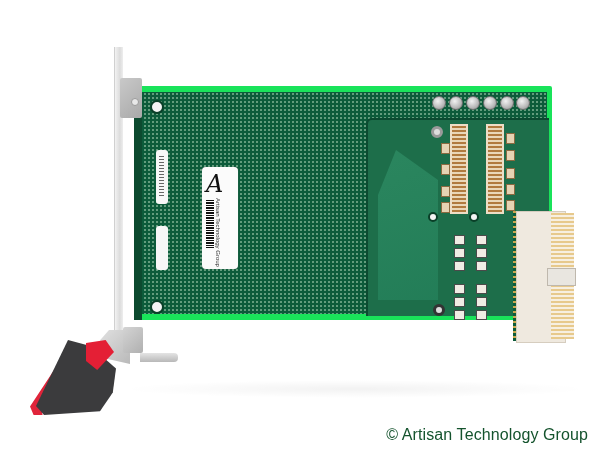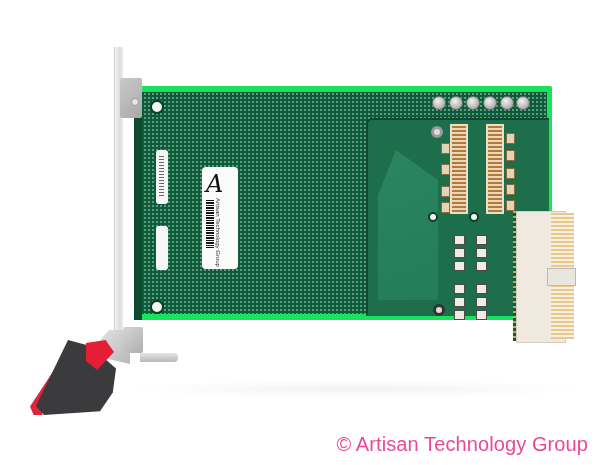--- a/index.html
+++ b/index.html
@@ -47,21 +47,21 @@
   .label-b { left:156px; top:226px; width:12px; height:44px; background:#f7f7f7; border-radius:3px; }
 
   
   .handle { left:36px; top:340px; width:80px; height:75px; background:#3b3b3d; clip-path:polygon(40% 0,68% 8%,100% 38%,96% 70%,80% 95%,10% 100%,0 88%); }
   .handle-red { left:30px; top:345px; width:90px; height:70px; background:#e0243a; clip-path:polygon(45% 0,62% 4%,62% 22%,45% 18%,12% 88%,14% 100%,4% 100%,0 88%); }
   .handle-red2 { left:86px; top:340px; width:28px; height:30px; background:#e41f35; clip-path:polygon(0 10%,70% 0,100% 40%,40% 100%,0 70%); }
   .latch { left:100px; top:330px; width:30px; height:34px; background:linear-gradient(135deg,#e0e0e0,#b9b9b9); clip-path:polygon(30% 0,100% 0,100% 100%,0 80%,0 30%); }
 
   .shadow { left:120px; top:380px; width:470px; height:18px; background:radial-gradient(ellipse at center, rgba(0,0,0,0.05), transparent 70%); }
 
-  .credit { right:12px; bottom:9px; font-size:20px; color:#ec4899; letter-spacing:0.1px; }
+  .credit { right:12px; bottom:21px; font-size:16px; color:#14532d; letter-spacing:0.1px; }
 </style>
 </head>
 <body>
 
 <div class="abs shadow"></div>
 
 <div class="abs board"></div>
 <div class="abs board-inner"></div>
 <div class="abs board-cut"></div>
 <div class="abs hole" style="left:150px;top:100px;"></div>

